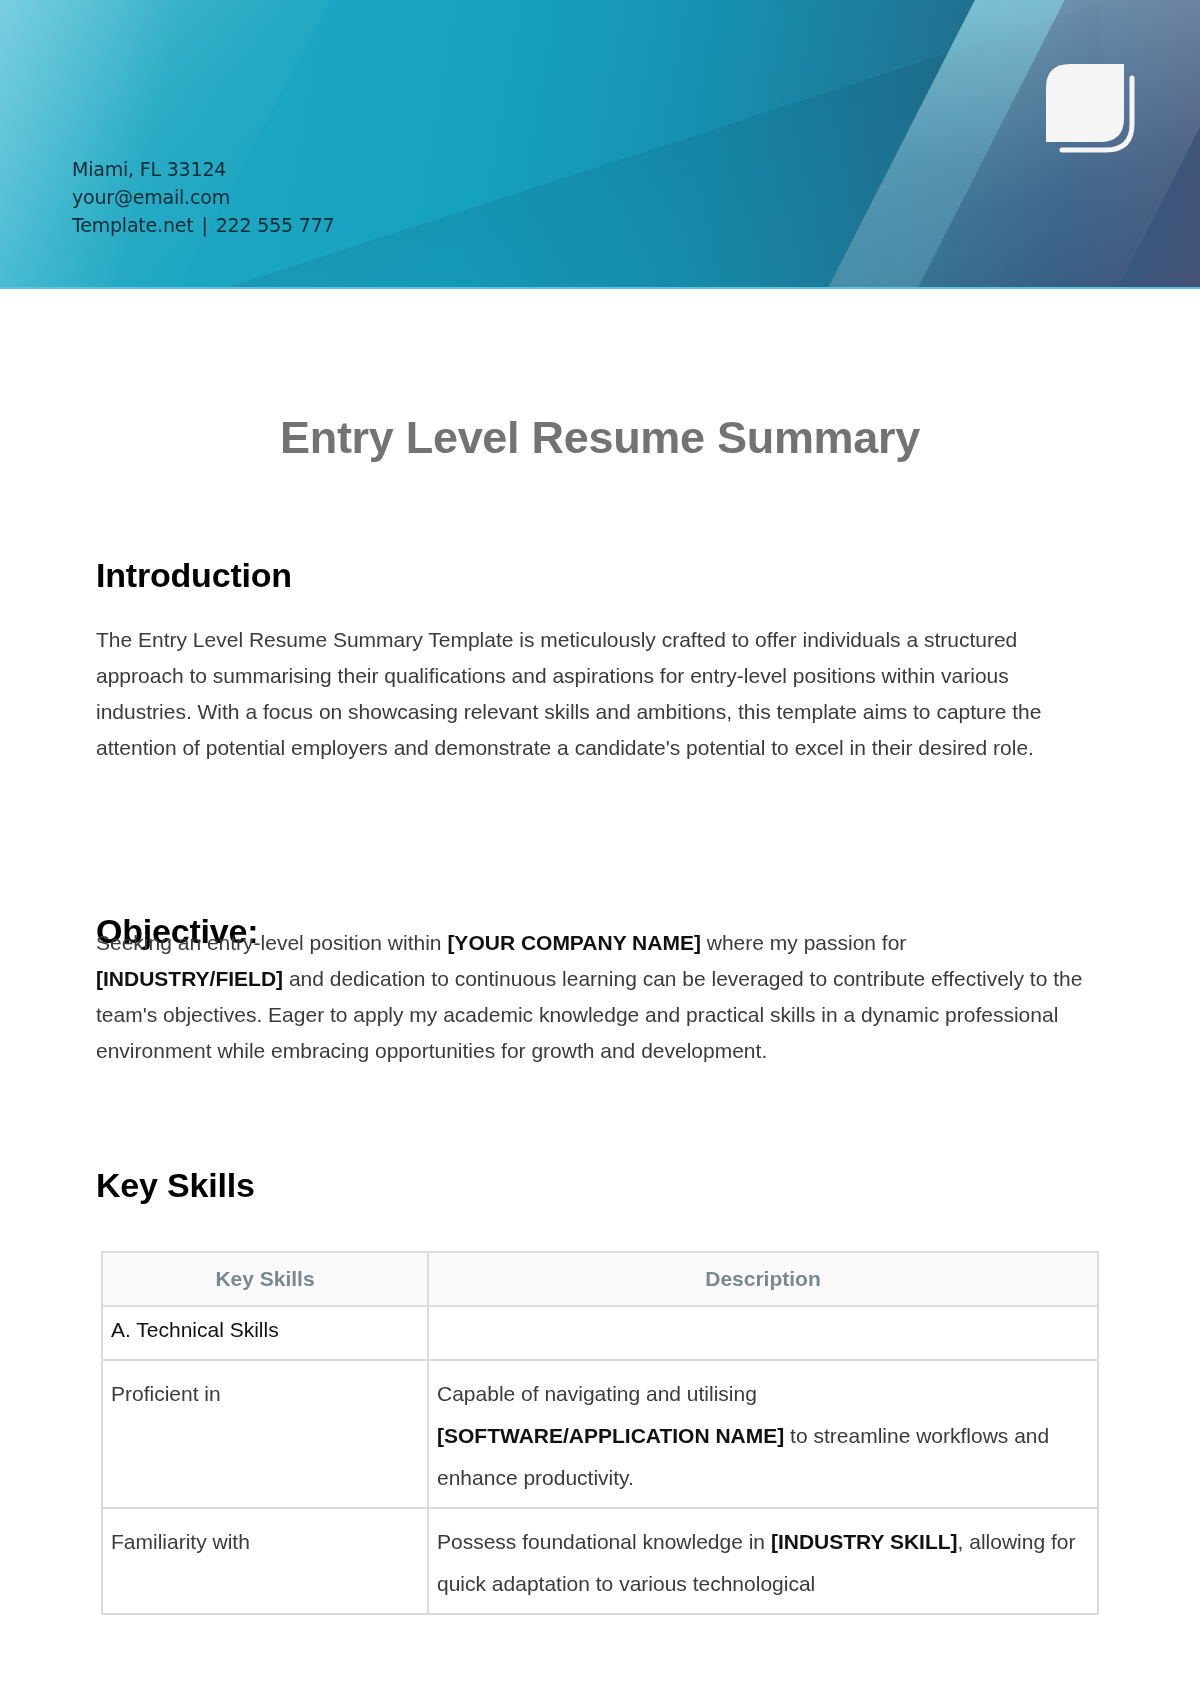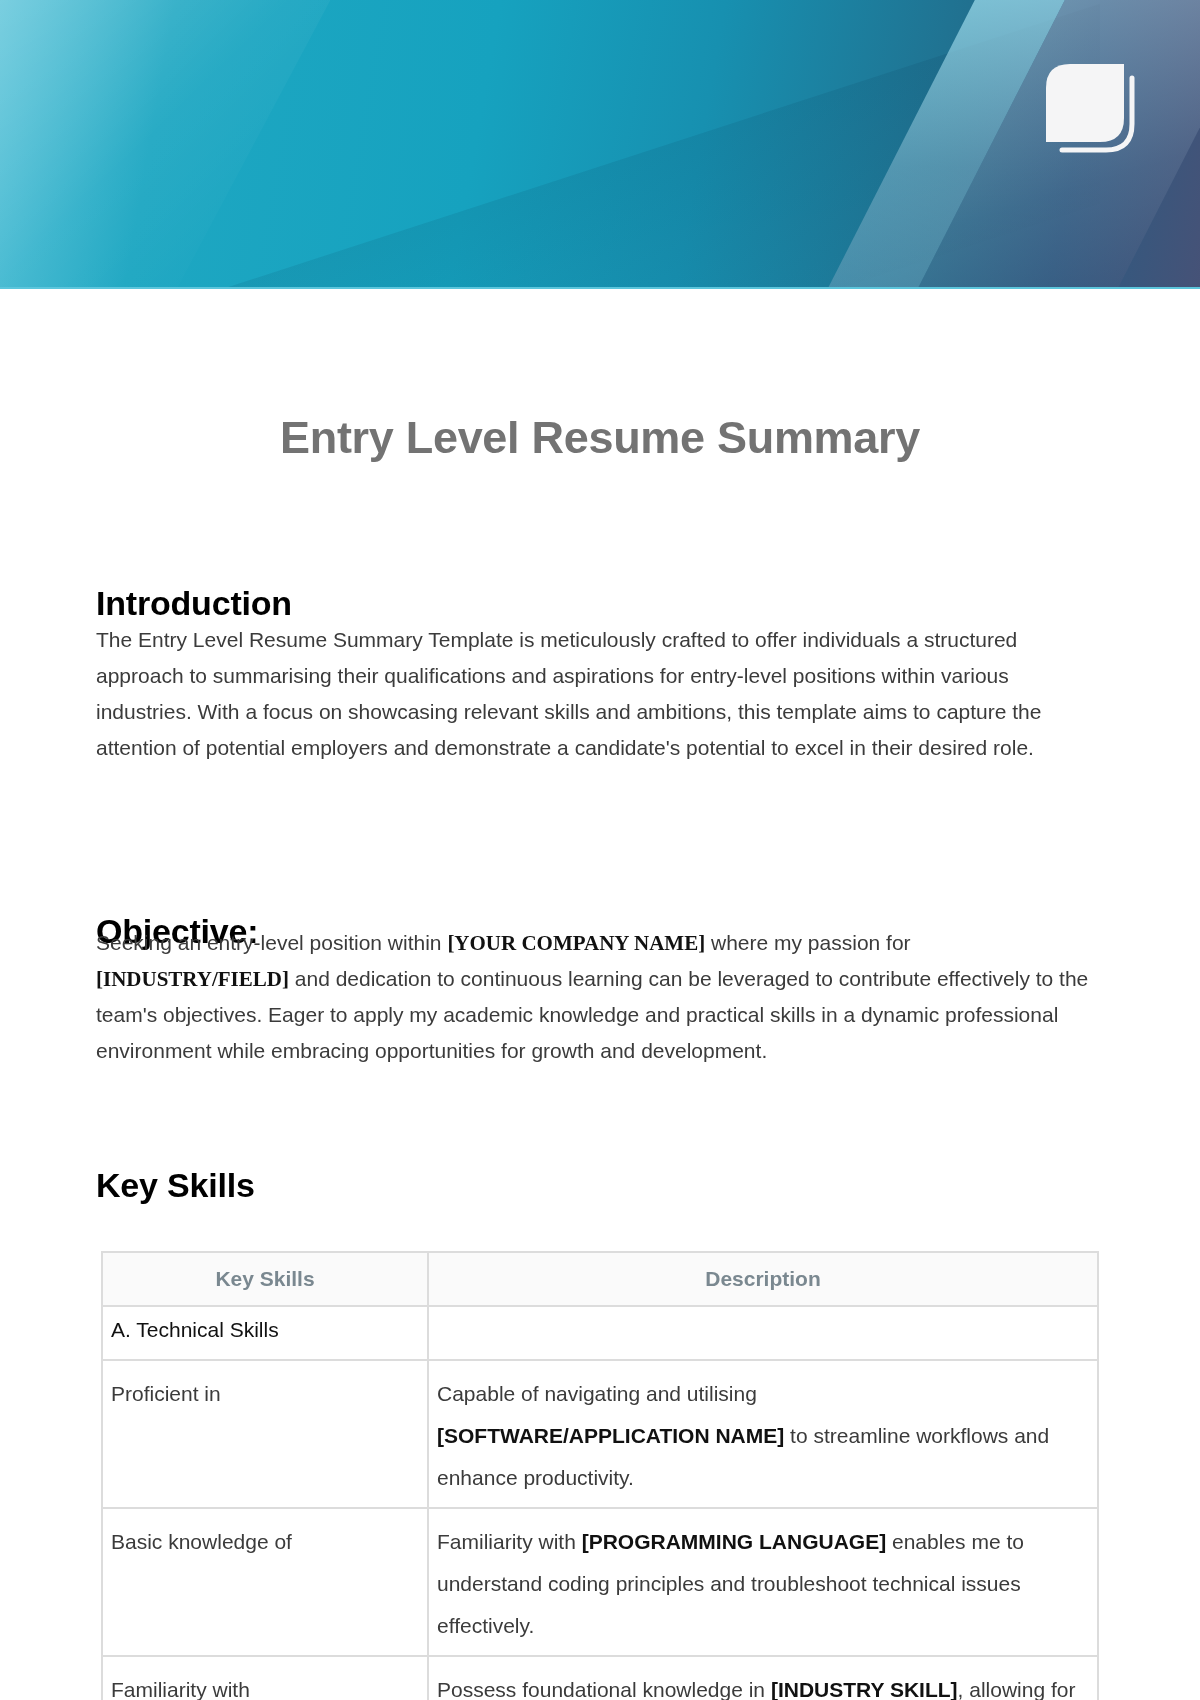--- a/index.html
+++ b/index.html
@@ -93,23 +93,23 @@
       font-size: 34px;
       font-weight: bold;
       color: #000;
       letter-spacing: -0.2px;
     }
     .para {
       font-size: 21px;
       line-height: 36px;
       color: #3b3b3b;
     }
-    .para b { color: #111; font-weight: bold; font-family: Liberation Serif, serif; }
-
-    #intro-heading { top: 556px; margin-top: 28px; }
+    .para b { color: #111; font-weight: bold; }
+
+    #intro-heading { top: 556px; }
     #intro-para    { top: 622px; }
     #obj-heading   { top: 912px; }
     #obj-para      { top: 925px; }
     #skills-heading{ top: 1166px; }
 
     
     .skills-table {
       position: absolute;
       left: 101px;
       top: 1251px;
@@ -149,20 +149,27 @@
 </head>
 <body>
 
 <div class="banner">
   <div class="facet facet-1"></div>
   <div class="facet facet-2"></div>
   <div class="facet facet-3"></div>
   <div class="facet facet-4"></div>
   <div class="banner-bottom-line"></div>
 
+  <div class="contact">
+    <div>Miami, FL 33124</div>
+    <div>your@email.com</div>
+    <div>
+      <span>Template.net</span><span class="sep">|</span><span>222 555 777</span>
+    </div>
+  </div>
 
   <svg class="logo" viewBox="0 0 94 94">
 
     <path d="M86 16 L86 62 Q86 88 60 88 L16 88" fill="none" stroke="#f5f5f6" stroke-width="5" stroke-linecap="round"></path>
 
     <path d="M24 2 L78 2 L78 56 Q78 80 54 80 L0 80 L0 26 Q0 2 24 2 Z" fill="#f5f5f6"></path>
   </svg>
 </div>
 
 <div class="doc-title">Entry Level Resume Summary</div>
@@ -185,21 +192,17 @@
   <tbody>
     <tr class="group">
       <td class="c1">A. Technical Skills</td>
       <td></td>
     </tr>
     <tr class="body-row">
       <td class="c1">Proficient in</td>
       <td><span>Capable of navigating and utilising </span><br><b>[SOFTWARE/APPLICATION NAME]</b><span> to streamline workflows and enhance productivity.</span></td>
     </tr>
     <tr class="body-row">
-      <td class="c1">Basic knowledge of</td>
-      <td><span>Familiarity with </span><b>[PROGRAMMING LANGUAGE]</b><span> enables me to understand coding principles and troubleshoot technical issues effectively.</span></td>
-    </tr>
-    <tr class="body-row">
       <td class="c1">Familiarity with</td>
       <td><span>Possess foundational knowledge in </span><b>[INDUSTRY SKILL]</b><span>, allowing for quick adaptation to various technological</span></td>
     </tr>
   </tbody>
 </table>
 
 </body></html>

